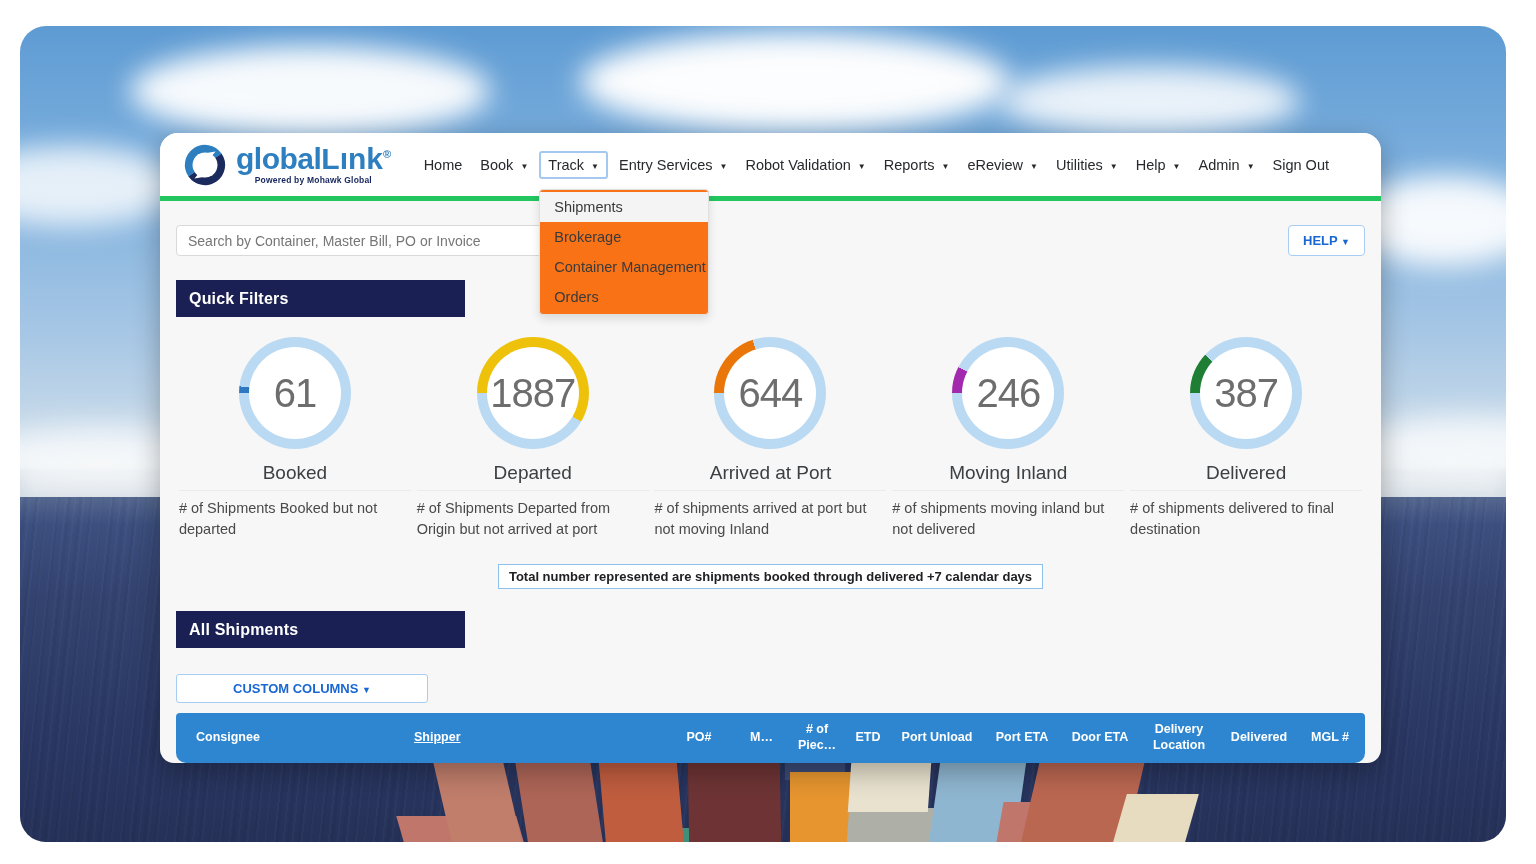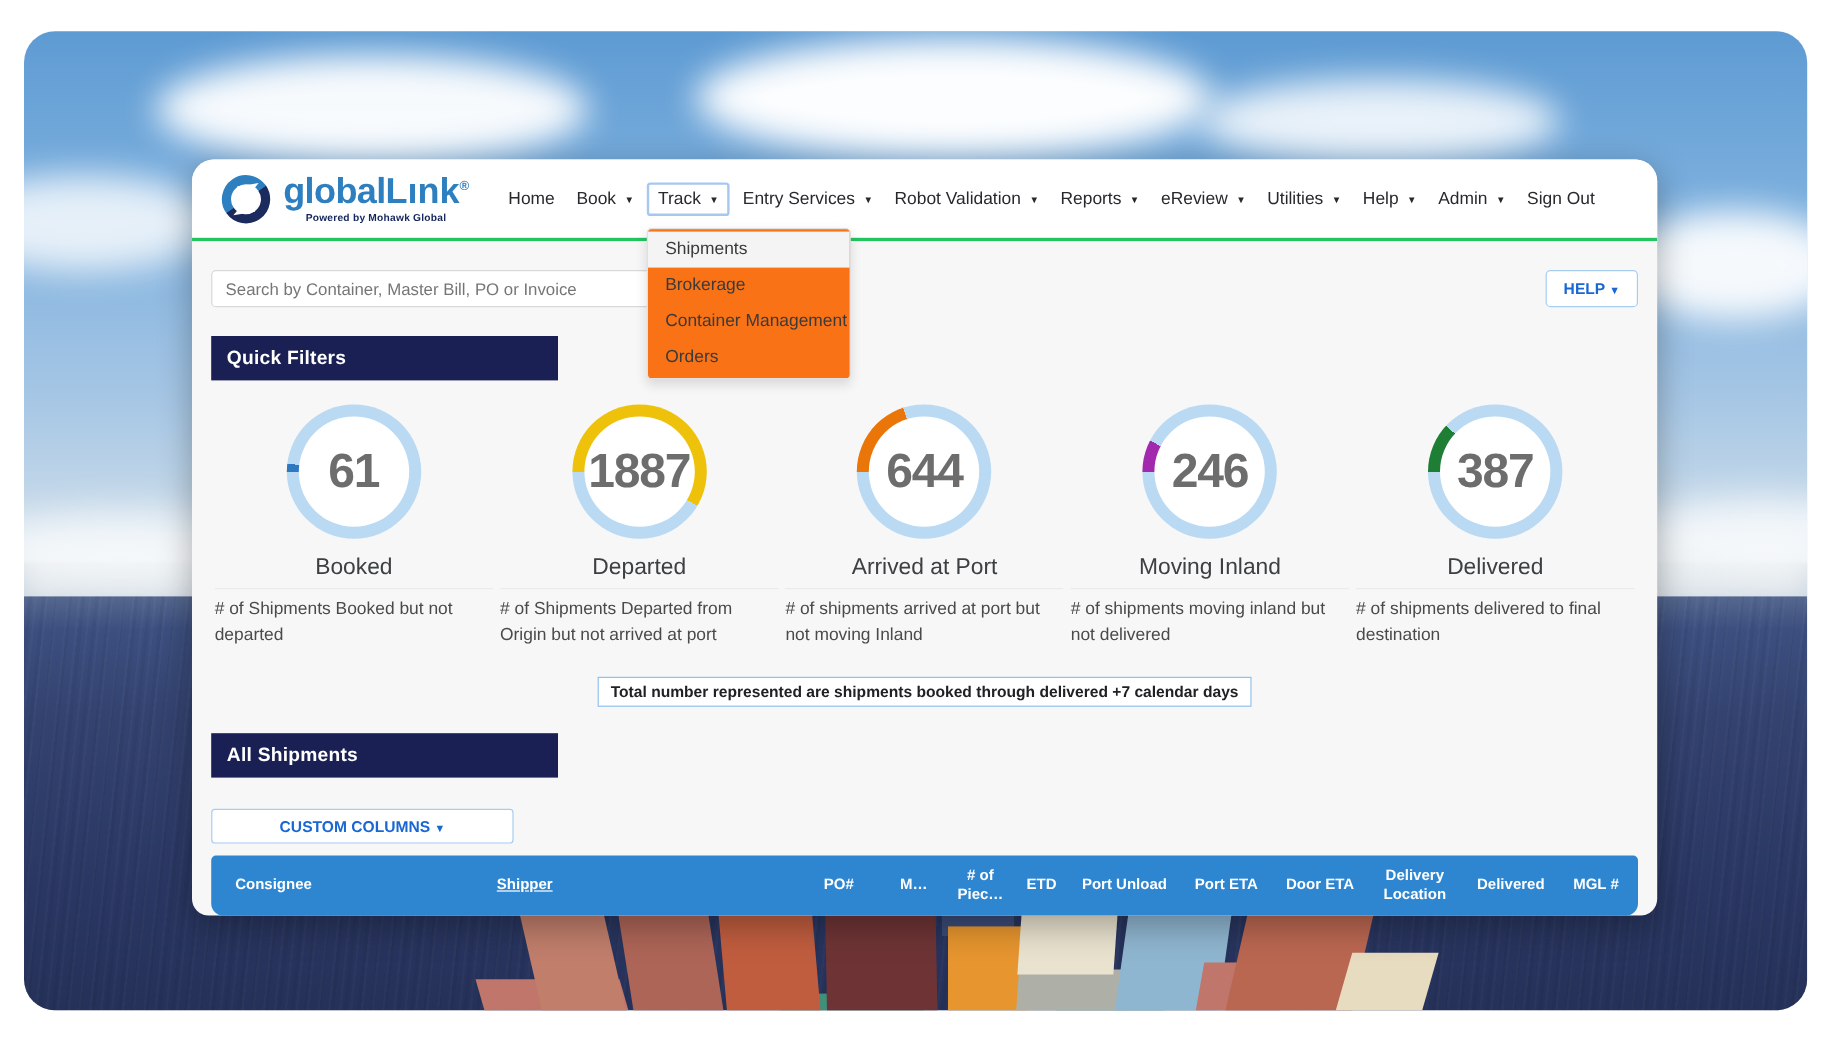--- a/index.html
+++ b/index.html
@@ -39,21 +39,21 @@
   .b10 { left:538px;width:86px; height:128px; background:#8fb6d0; transform:skewX(-8deg); }
   .b11 { left:635px;width:105px;height:120px; background:#ba6751; transform:skewX(-13deg); }
   .b12 { left:600px;width:70px; height:40px;  background:#c1766b; transform:skewX(-10deg); }
   .b13 { left:720px;width:72px; height:48px;  background:#e7dcc0; transform:skewX(-16deg); }
   .b14 { left:250px;width:120px;height:14px;  background:#3f8f7a; }
   .b15 { left:480px;width:90px; height:12px;  background:#43a18a; }
 
   
   .card { position:absolute; left:160px; top:133px; width:1221px; background:#f7f7f7;
           border-radius:18px 18px 14px 14px; box-shadow:0 8px 28px rgba(0,0,0,.30); }
-  .card-header { height:68px; background:#ffffff; border-radius:18px 18px 0 0; border-bottom:3px solid #22c55e;
+  .card-header { height:68px; background:#ffffff; border-radius:18px 18px 0 0; border-bottom:5px solid #22c55e;
                  display:flex; align-items:center; padding:0 18px 0 22px; }
 
   
   .logo { display:flex; align-items:center; gap:8px; cursor:pointer; }
   .logo-text { line-height:1; }
   .wordmark { font-size:30px; font-weight:700; letter-spacing:-.5px; color:#2e7fc0; }
   .wordmark .lk { letter-spacing:0; }
   .reg { font-size:11px; vertical-align:super; color:#2e7fc0; font-weight:700; }
   .tagline { font-size:8.5px; font-weight:700; color:#15265c; text-align:center; margin-top:2px; letter-spacing:.2px; }
 
@@ -80,21 +80,21 @@
   .help-btn .caret { font-size:9px; }
 
   .banner { width:289px; height:37px; background:#1a2053; color:#ffffff; font-size:16px; font-weight:700;
             line-height:37px; padding-left:13px; letter-spacing:.2px; }
   .banner.qf { margin-top:24px; }
   .banner.as { margin-top:22px; }
 
   
   .stats { display:flex; margin-top:20px; }
   .stat { width:20%; display:flex; flex-direction:column; align-items:center; }
-  .donut-wrap { position:relative; width:112px; height:112px; cursor:pointer;font-weight:bold; }
+  .donut-wrap { position:relative; width:112px; height:112px; cursor:pointer; }
   .donut { width:112px; height:112px; border-radius:50%; }
   .hole { position:absolute; left:10px; top:10px; width:92px; height:92px; border-radius:50%; background:#ffffff; }
   .num { position:absolute; inset:0; display:flex; align-items:center; justify-content:center;
          font-size:40px; color:#6d6d6d; letter-spacing:-1px; }
   .stat-title { margin-top:13px; font-size:19px; color:#3c4043; font-weight:500; }
   .stat-desc { margin-top:6px; padding-top:7px; border-top:1px solid #ebebeb; width:232px; text-align:left;
                font-size:14.5px; color:#4a4a4a; line-height:1.45; }
 
   .note-box { width:fit-content; margin:24px auto 0; background:#ffffff; border:1px solid #8fc0ee;
               padding:4px 10px; font-size:13px; font-weight:700; color:#202124; }

